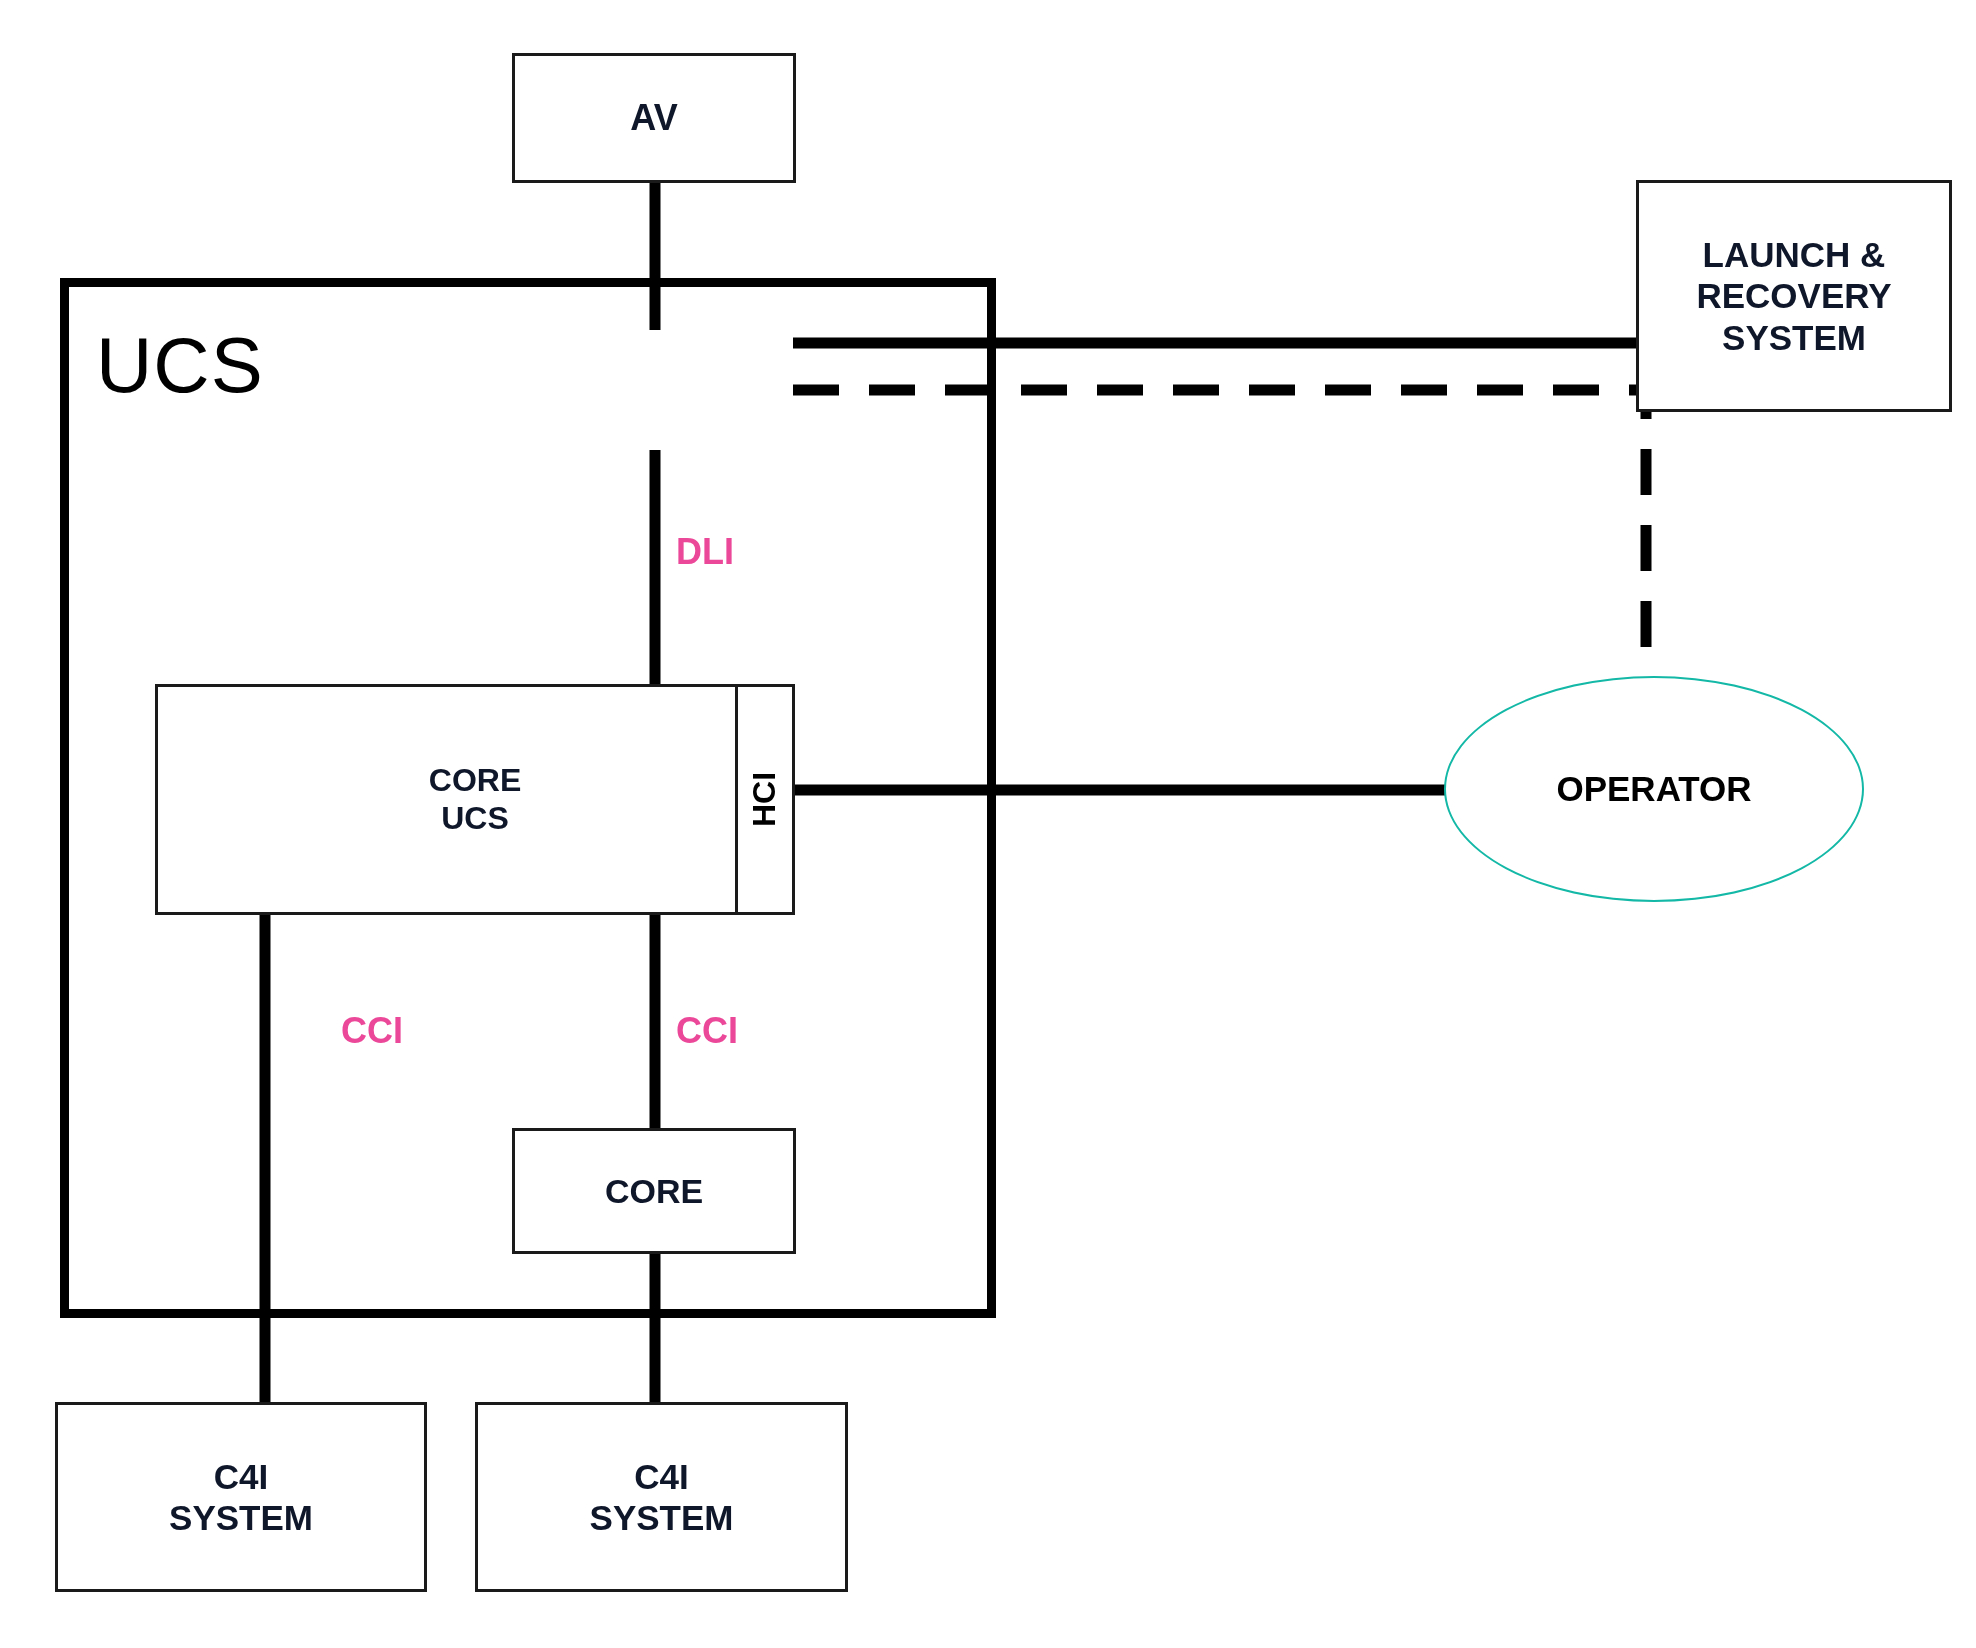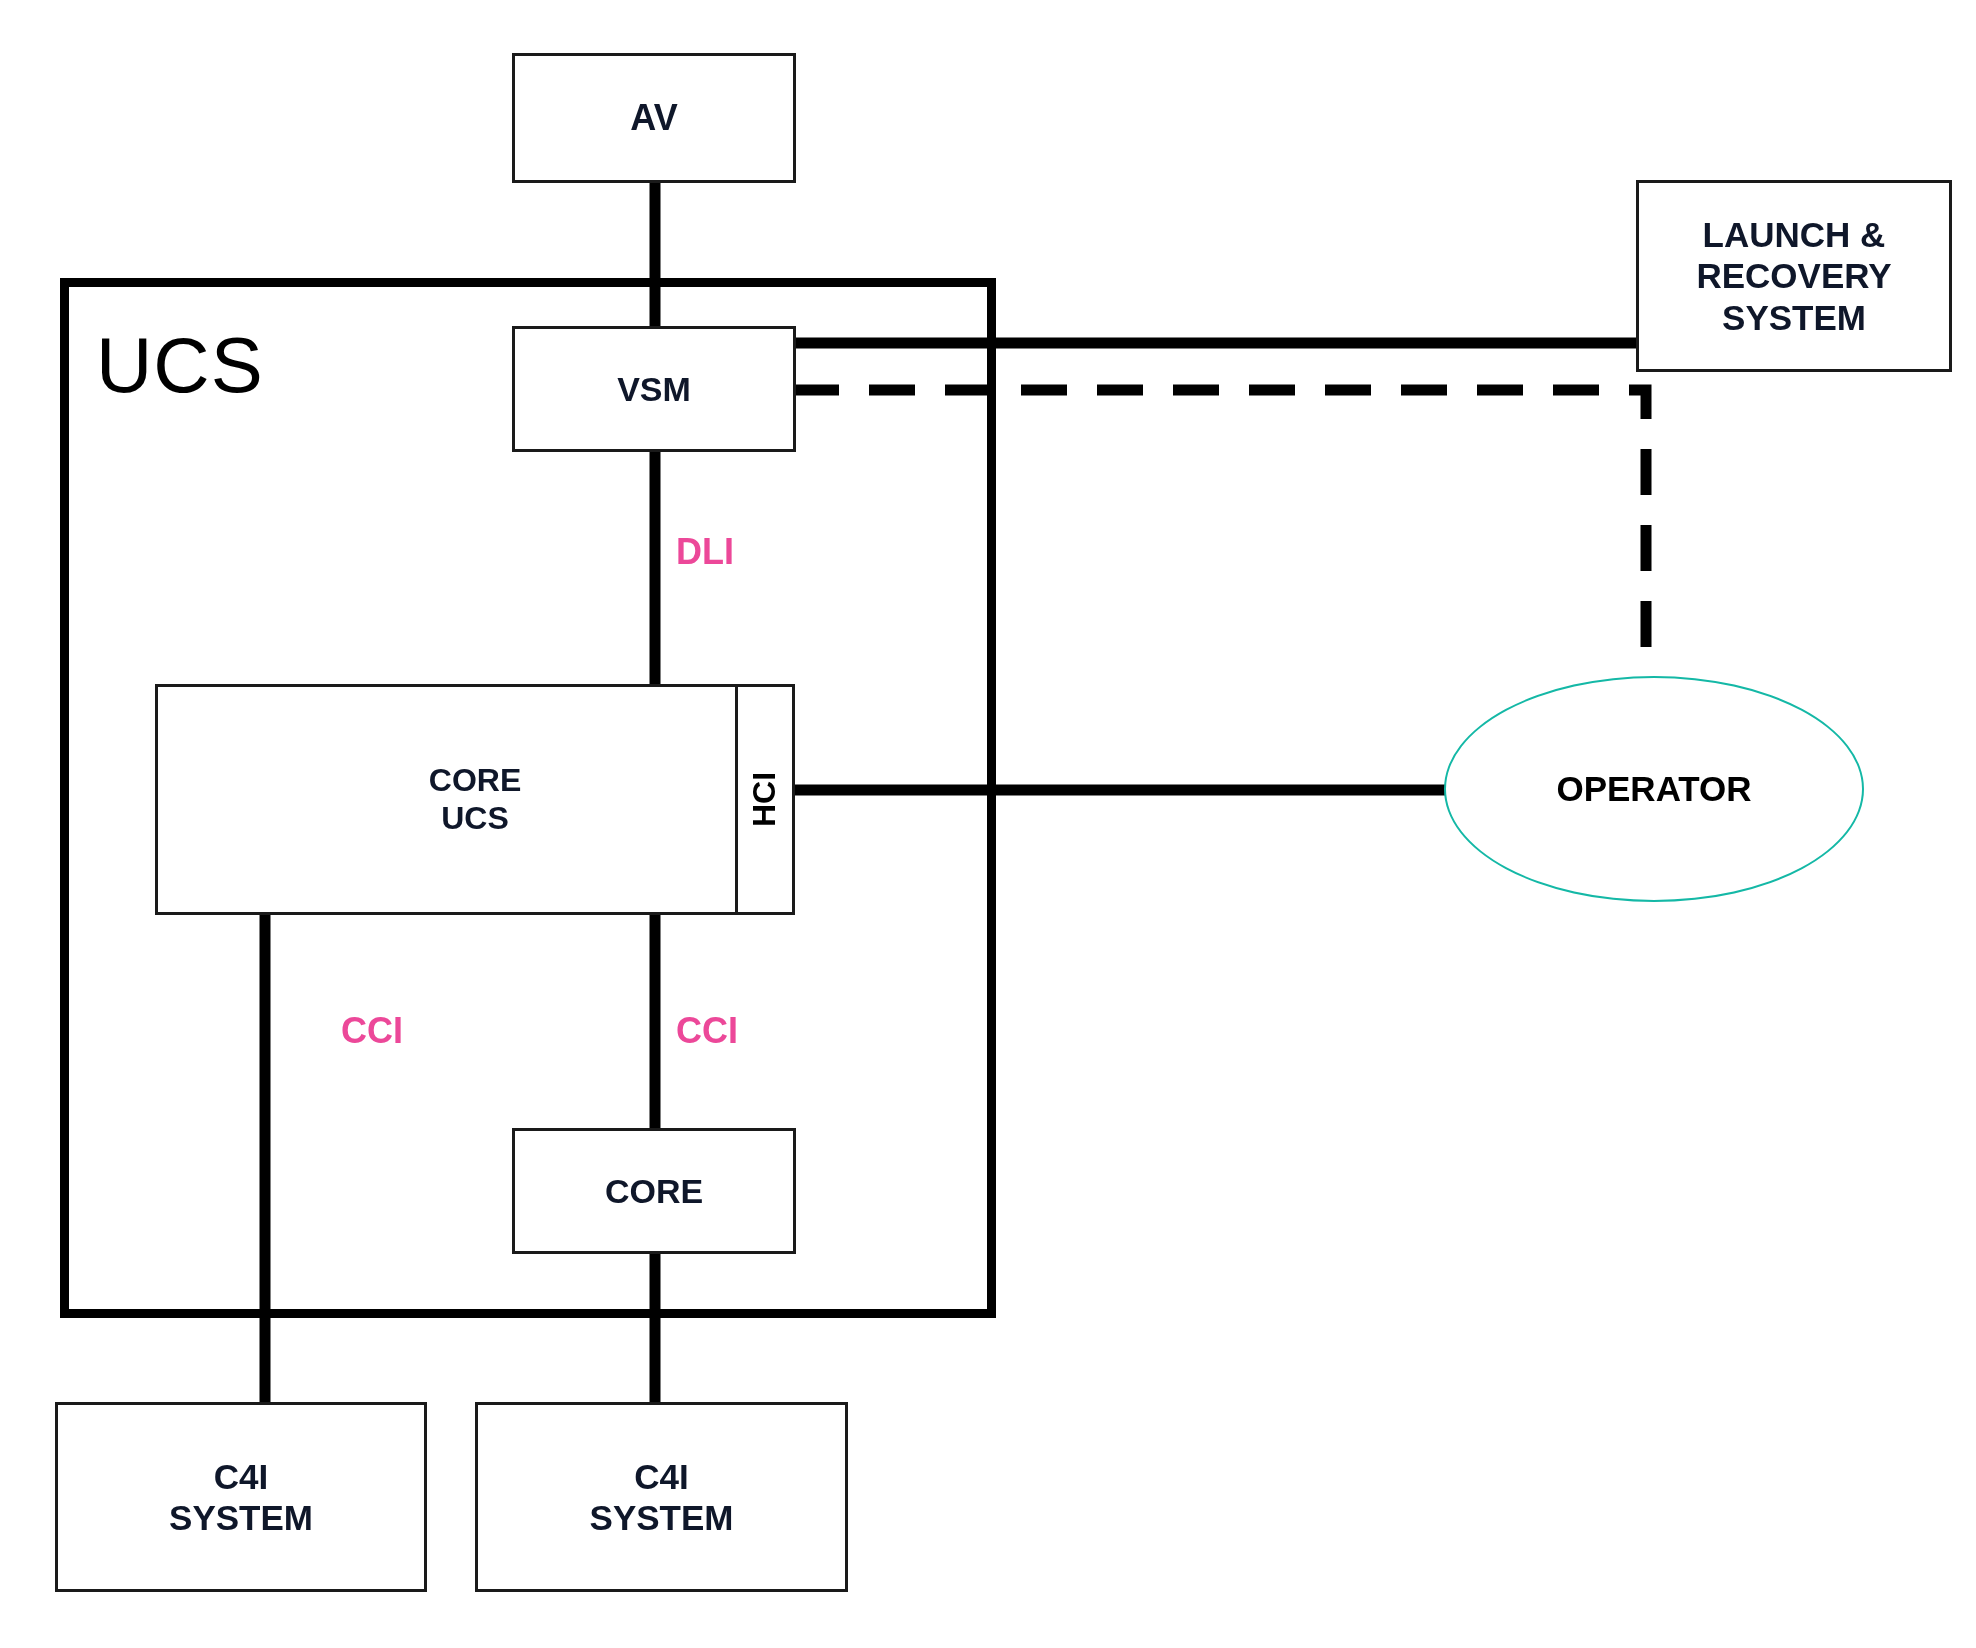--- a/index.html
+++ b/index.html
@@ -117,25 +117,22 @@
     <line x1="655" y1="1250" x2="655" y2="1406" stroke="#000000" stroke-width="11"></line>
   </svg>
 
   <div class="thick-frame" style="left:60px; top:278px; width:936px; height:1040px;"></div>
   <div class="frame-title" style="left:96px; top:320px; font-size:78px;">UCS</div>
 
   <div class="node" style="left:512px; top:53px; width:284px; height:130px; font-size:36px;">
     <span class="node-label">AV</span>
   </div>
 
-  <div class="node" style="left:512px; top:326px; width:284px; height:126px; font-size:34px;">
-    <span class="node-label">VSM</span>
-  </div>
 
-  <div class="node" style="left:1636px; top:180px; width:316px; height:192px; font-size:35px;">
+  <div class="node" style="left:1636px; top:180px; width:316px; height:232px; font-size:35px;">
     <span class="node-label">LAUNCH &amp;
 RECOVERY
 SYSTEM</span>
   </div>
 
   <div class="node" style="left:155px; top:684px; width:640px; height:231px; font-size:32px;">
     <span class="node-label">CORE
 UCS</span>
   </div>
   <div class="hci-panel" style="left:735px; top:687px; width:57px; height:225px;">

